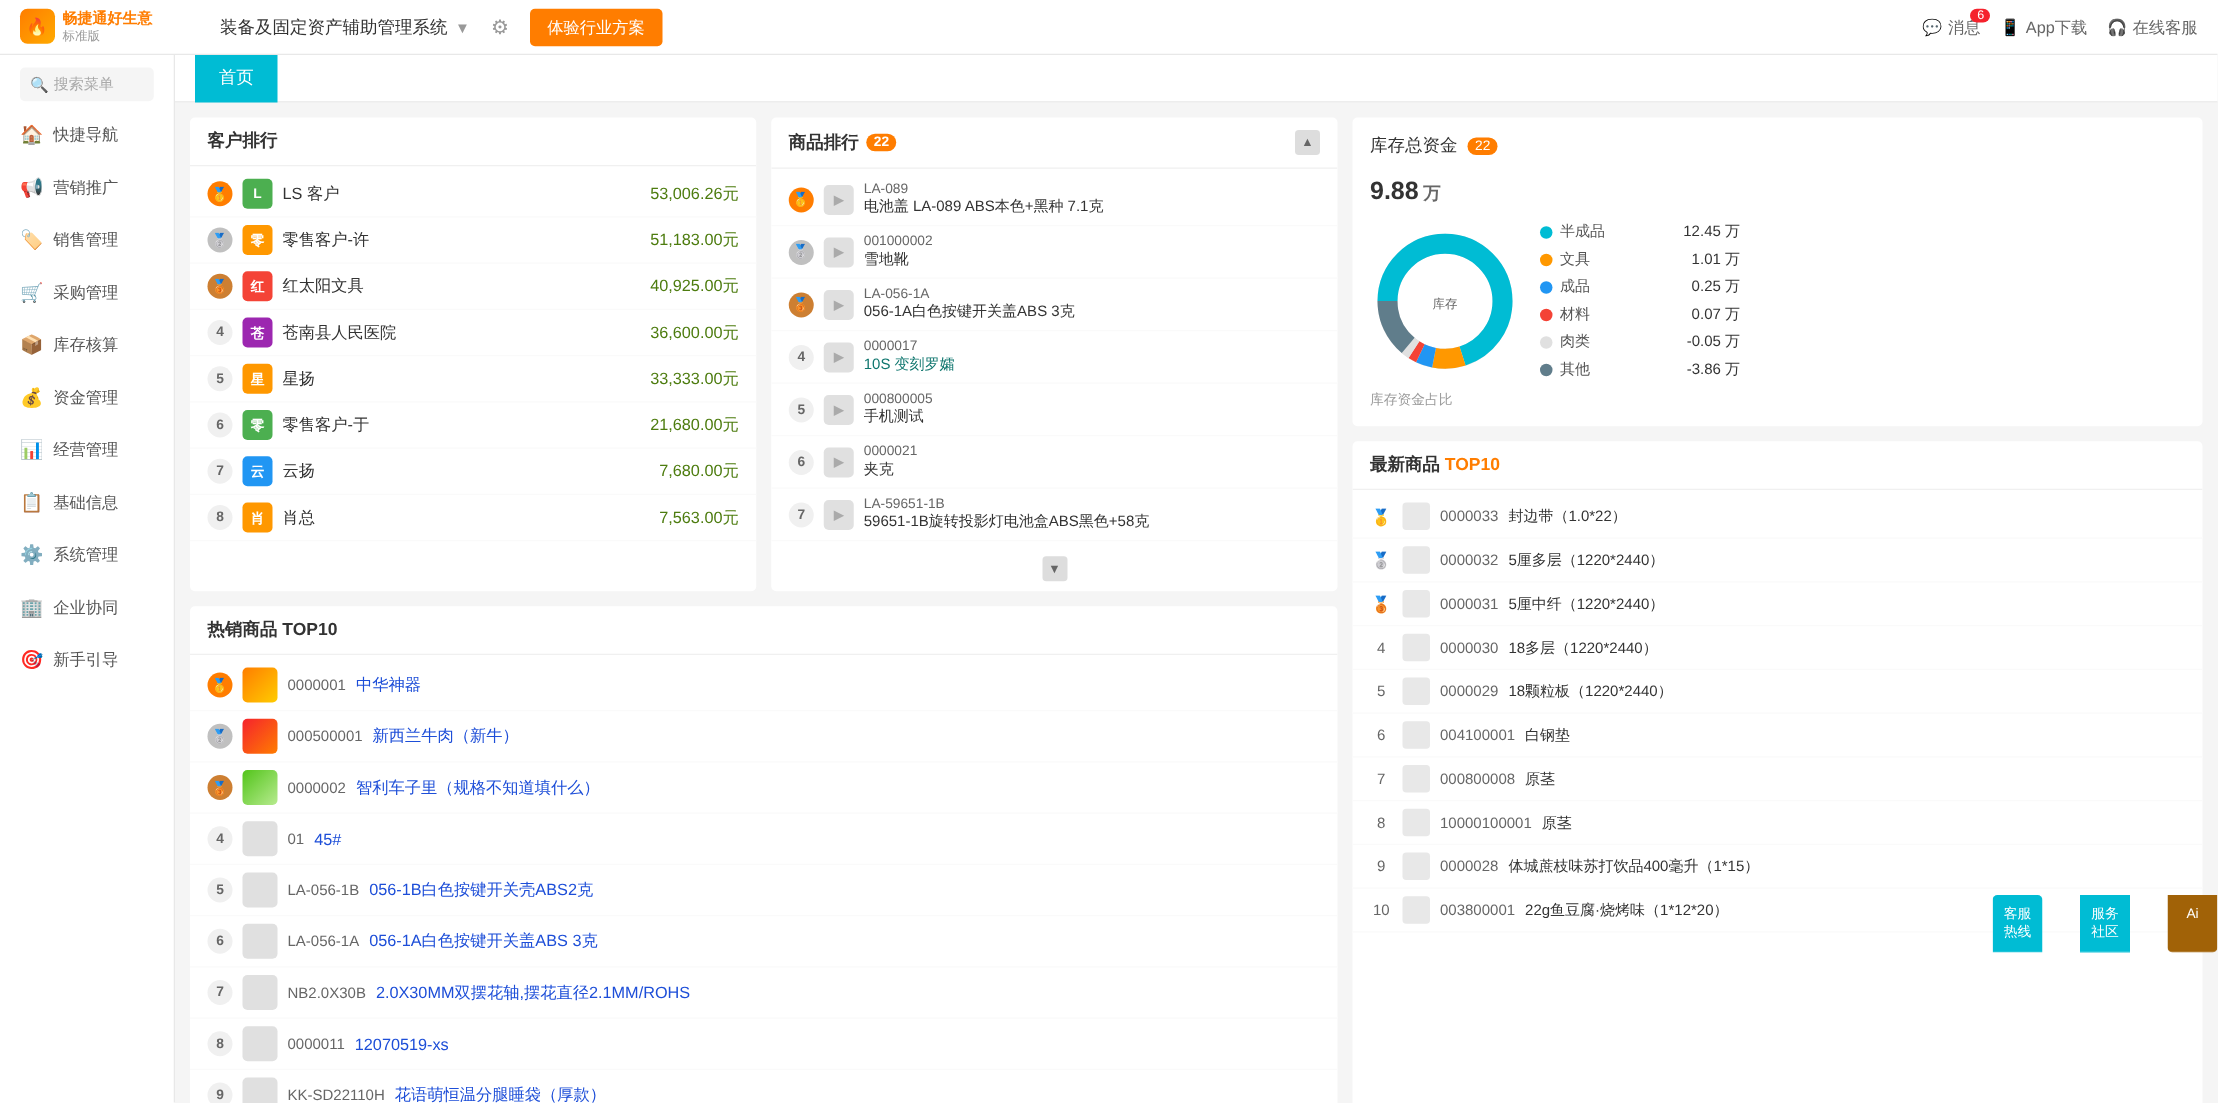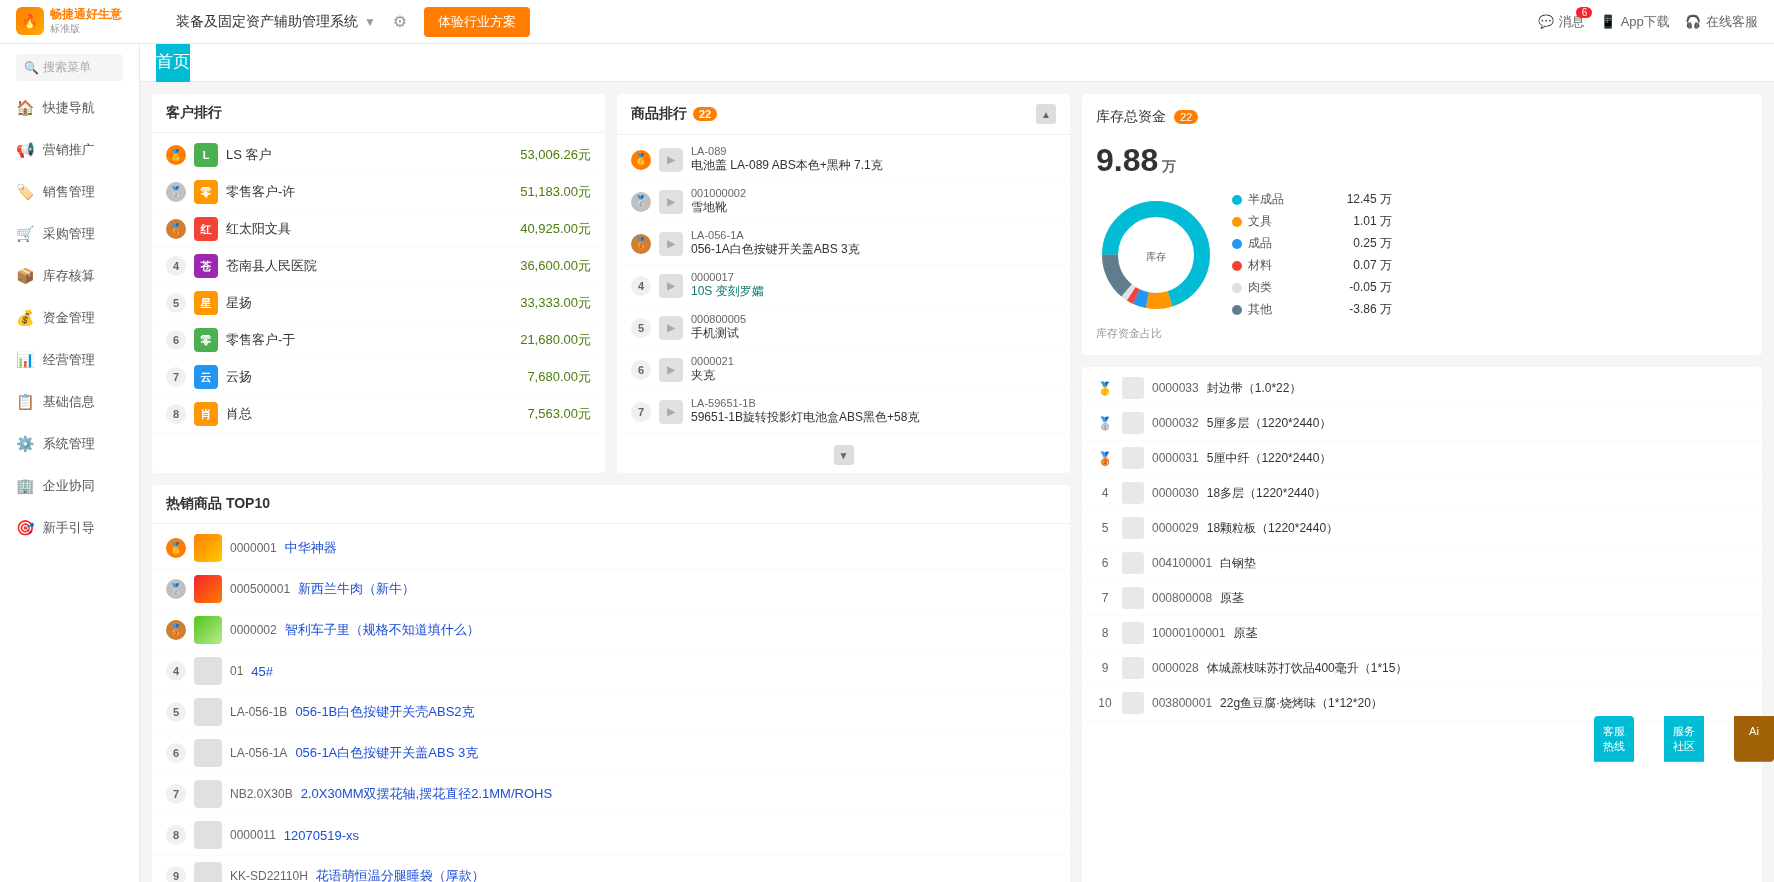--- a/index.html
+++ b/index.html
@@ -134,25 +134,25 @@
     }
     .page-tabs {
       background: #fff;
       border-bottom: 1px solid #e8e8e8;
       display: flex;
       align-items: center;
       padding: 0 16px;
       height: 38px;
     }
     .page-tab {
-      padding: 0 0;
+      padding: 0 19px;
       height: 38px;
       display: flex;
       align-items: center;
-      font-size: 17px;
+      font-size: 14px;
       cursor: pointer;
       border-bottom: 2px solid transparent;
     }
     .page-tab.active {
       color: #fff;
       background: #00bcd4;
       border-radius: 0;
     }
 
     .card {
@@ -617,21 +617,21 @@
     <div class="right-panel" style="width:680px;flex-shrink:0">
 
       <div class="inventory-card card">
         <div style="display:flex;align-items:center;justify-content:space-between;margin-bottom:8px">
           <div class="inventory-title">
             <span>库存总资金</span>
             <span class="inventory-badge">22</span>
           </div>
         </div>
         <div class="inventory-total">
-          <span style="font-size:32px;font-weight:bold">9.88</span>
+          <span style="font-size:20px;font-weight:bold">9.88</span>
           <span class="unit">万</span>
         </div>
         <div class="donut-container">
 
           <svg class="donut-svg" width="120" height="120" viewBox="0 0 120 120">
 
             <circle cx="60" cy="60" r="46" fill="none" stroke="#e0e0e0" stroke-width="16"></circle>
 
             <circle cx="60" cy="60" r="46" fill="none" stroke="#00bcd4" stroke-width="16" stroke-dasharray="202.22 86.67" stroke-dashoffset="72.22" transform="rotate(-90 60 60)"></circle>
 
@@ -676,20 +676,26 @@
               <span class="legend-dot" style="background:#607D8B"></span>
               <span class="legend-label">其他</span>
               <span class="legend-value">-3.86 万</span>
             </div>
           </div>
         </div>
         <div class="inventory-sub">库存资金占比</div>
       </div>
 
       <div class="newest-card">
+        <div class="newest-header">
+          <span class="newest-header-title">
+            <span>最新商品</span>
+            <span class="top10">TOP10</span>
+          </span>
+        </div>
         <div class="newest-list">
           <div class="newest-item">
             <span class="newest-rank-icon">🥇</span>
             <div class="newest-img"></div>
             <span class="newest-code">0000033</span>
             <span class="newest-name">封边带（1.0*22）</span>
           </div>
           <div class="newest-item">
             <span class="newest-rank-icon">🥈</span>
             <div class="newest-img"></div>

